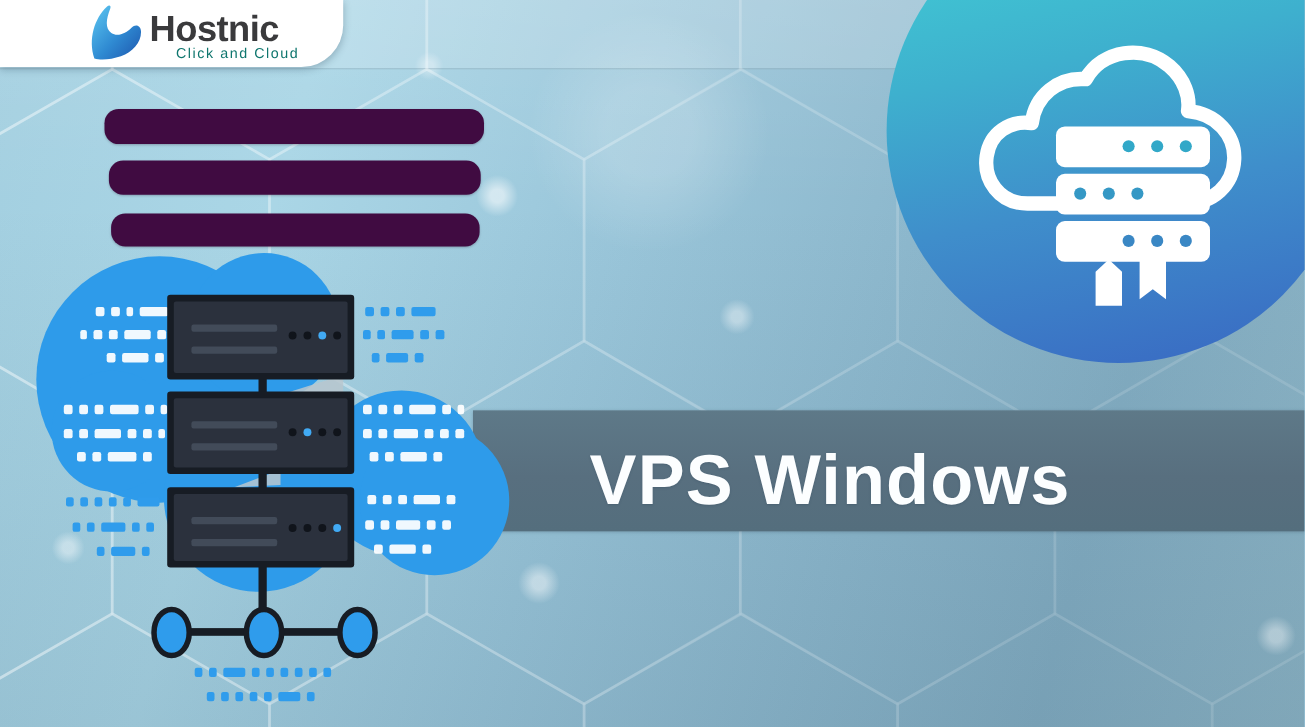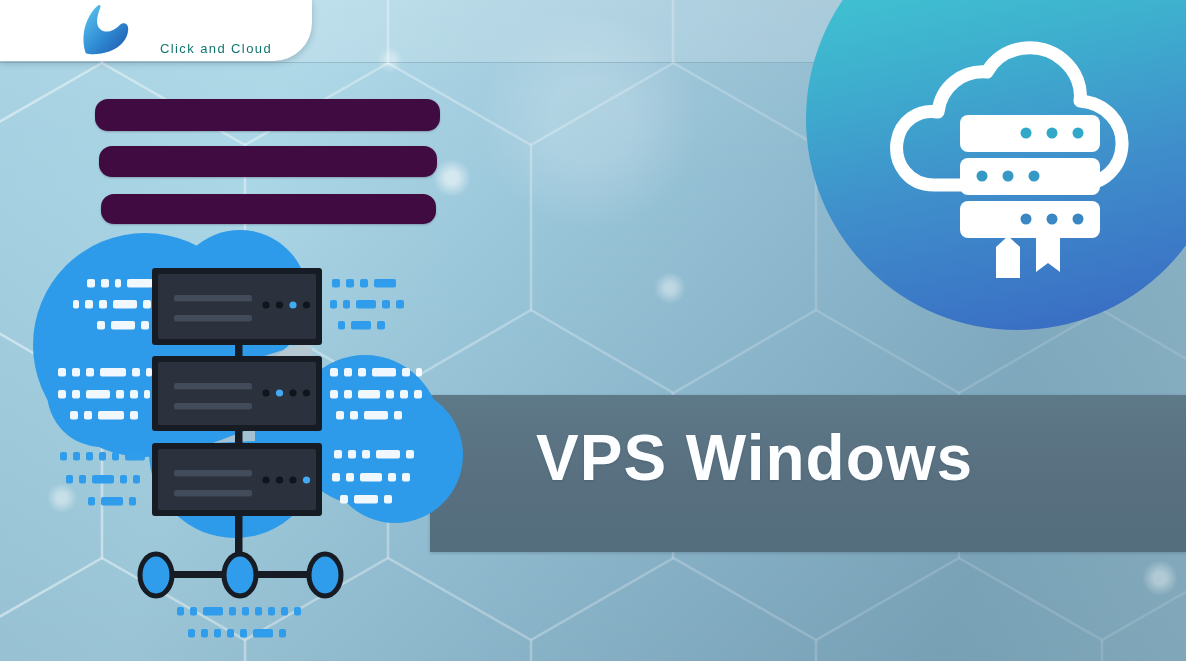--- a/index.html
+++ b/index.html
@@ -32,24 +32,23 @@
   
   .bar{
     background:#400b41;border-radius:13px;height:32px;
     box-shadow:0 1px 2px rgba(30,10,30,.25);
   }
   .bar1{left:95px;top:99px;width:345px;}
   .bar2{left:99px;top:146px;width:338px;height:31px;}
   .bar3{left:101px;top:194px;width:335px;height:30px;}
   
   .band{
-    left:430px;top:373px;width:756px;height:157px;
+    left:430px;top:373px;width:756px;height:110px;
     background:linear-gradient(180deg,#5e7988 0%, #586f7f 55%, #546e7d 100%);
     box-shadow:0 1px 3px rgba(40,60,75,.25);
-    margin-top:22px;
   }
   .band-title{
     display:block;padding-left:106px;line-height:127px;
     font-size:64px;font-weight:bold;letter-spacing:1px;color:#fcfeff;
     text-shadow:0 1px 2px rgba(40,60,80,.25);
     white-space:nowrap;
   }
   
   .badge-circle{
     left:806px;top:-92px;width:422px;height:422px;border-radius:50%;
@@ -310,14 +309,15 @@
       <linearGradient id="wavegrad" x1="0" y1="0" x2="1" y2="1">
         <stop offset="0" stop-color="#5ec9f2"></stop>
         <stop offset=".55" stop-color="#2f8ad2"></stop>
         <stop offset="1" stop-color="#1d55ad"></stop>
       </linearGradient>
     </defs>
     <path d="M8 52 C 2 34, 8 14, 20 3 C 22 1, 24 2, 23 5 C 19 15, 18 24, 24 28
              C 30 32, 38 28, 43 23 C 47 19, 52 21, 52 27 C 52 37, 44 46, 33 50
              C 24 53, 14 54, 8 52 Z" fill="url(#wavegrad)"></path>
   </svg>
+  <span class="logo-title">Hostnic</span>
   <span class="logo-tagline">Click and Cloud</span>
 </div>
 
 </body></html>

